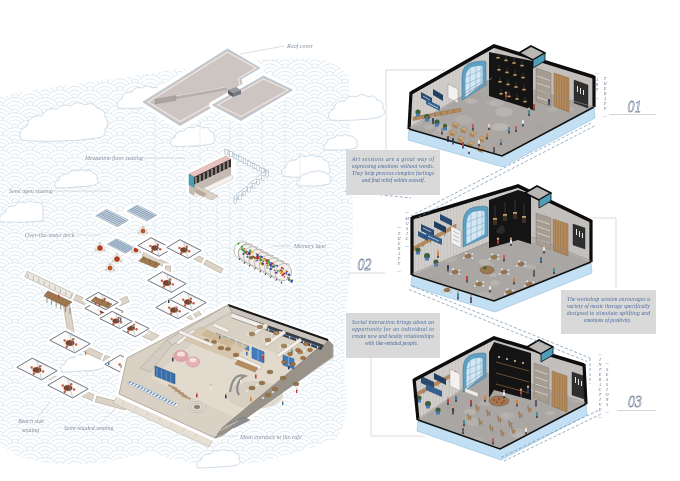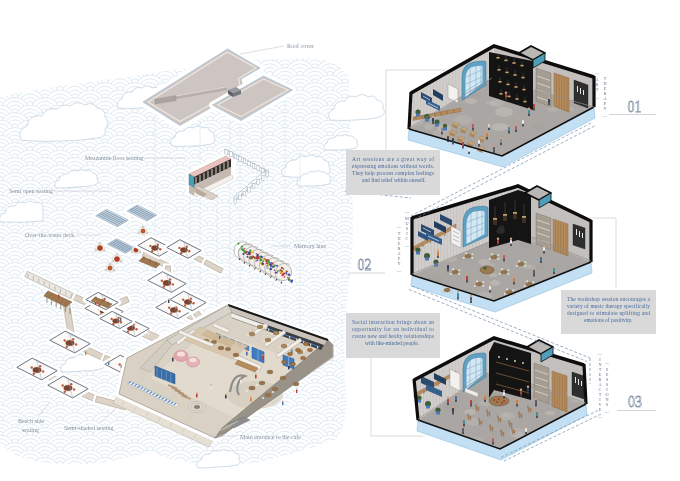--- a/index.html
+++ b/index.html
@@ -1,16 +1,16 @@
 <!DOCTYPE html>
 <html><head>
 <meta charset="utf-8">
 <style>
 html,body{margin:0;padding:0;background:#fff;}
-#page{position:relative;width:680px;height:481px;overflow:hidden;font-family:"Liberation Serif",serif;}
+#page{position:relative;width:680px;height:481px;overflow:hidden;font-family:"Liberation Serif",serif;font-style:italic;}
 svg{display:block}
 </style>
 </head>
 <body>
 <div id="page">
 <svg width="680" height="481" viewBox="0 0 680 481">
 <defs>
 <pattern id="sg" width="30" height="15" patternUnits="userSpaceOnUse">
   <g fill="#ffffff" stroke="#c9dbe9" stroke-width="0.6">
     <circle cx="15" cy="7.5" r="15"></circle>

